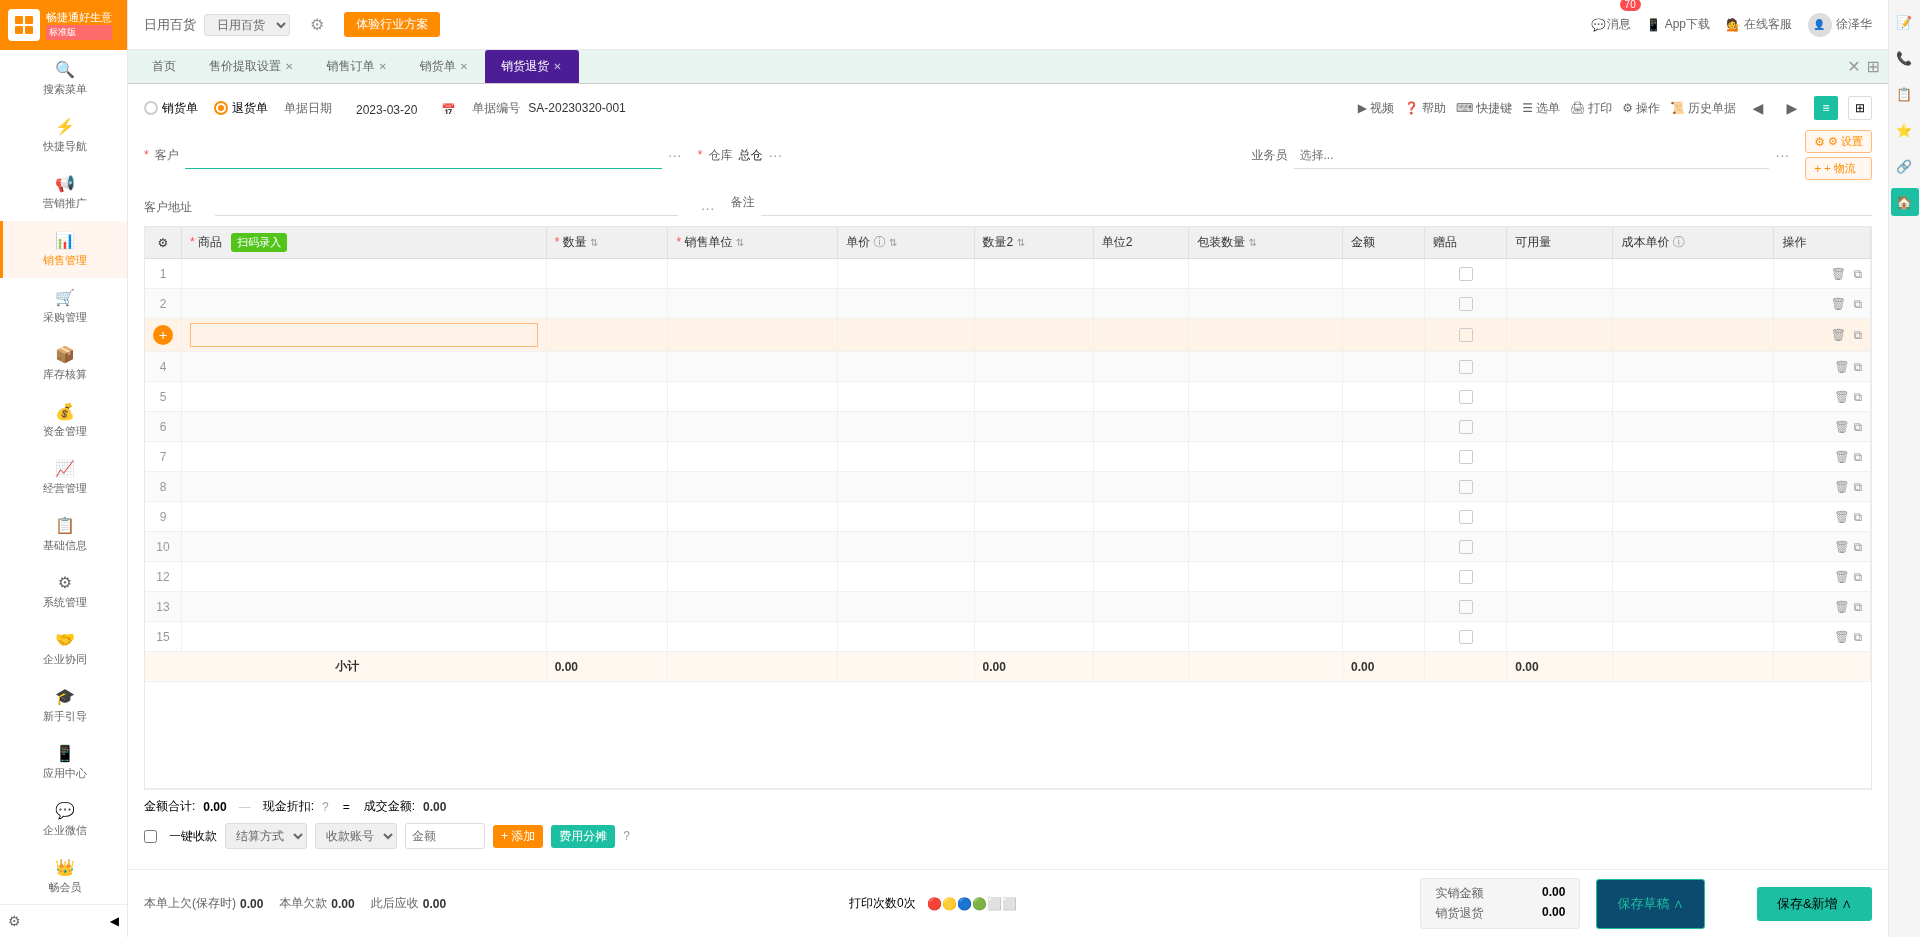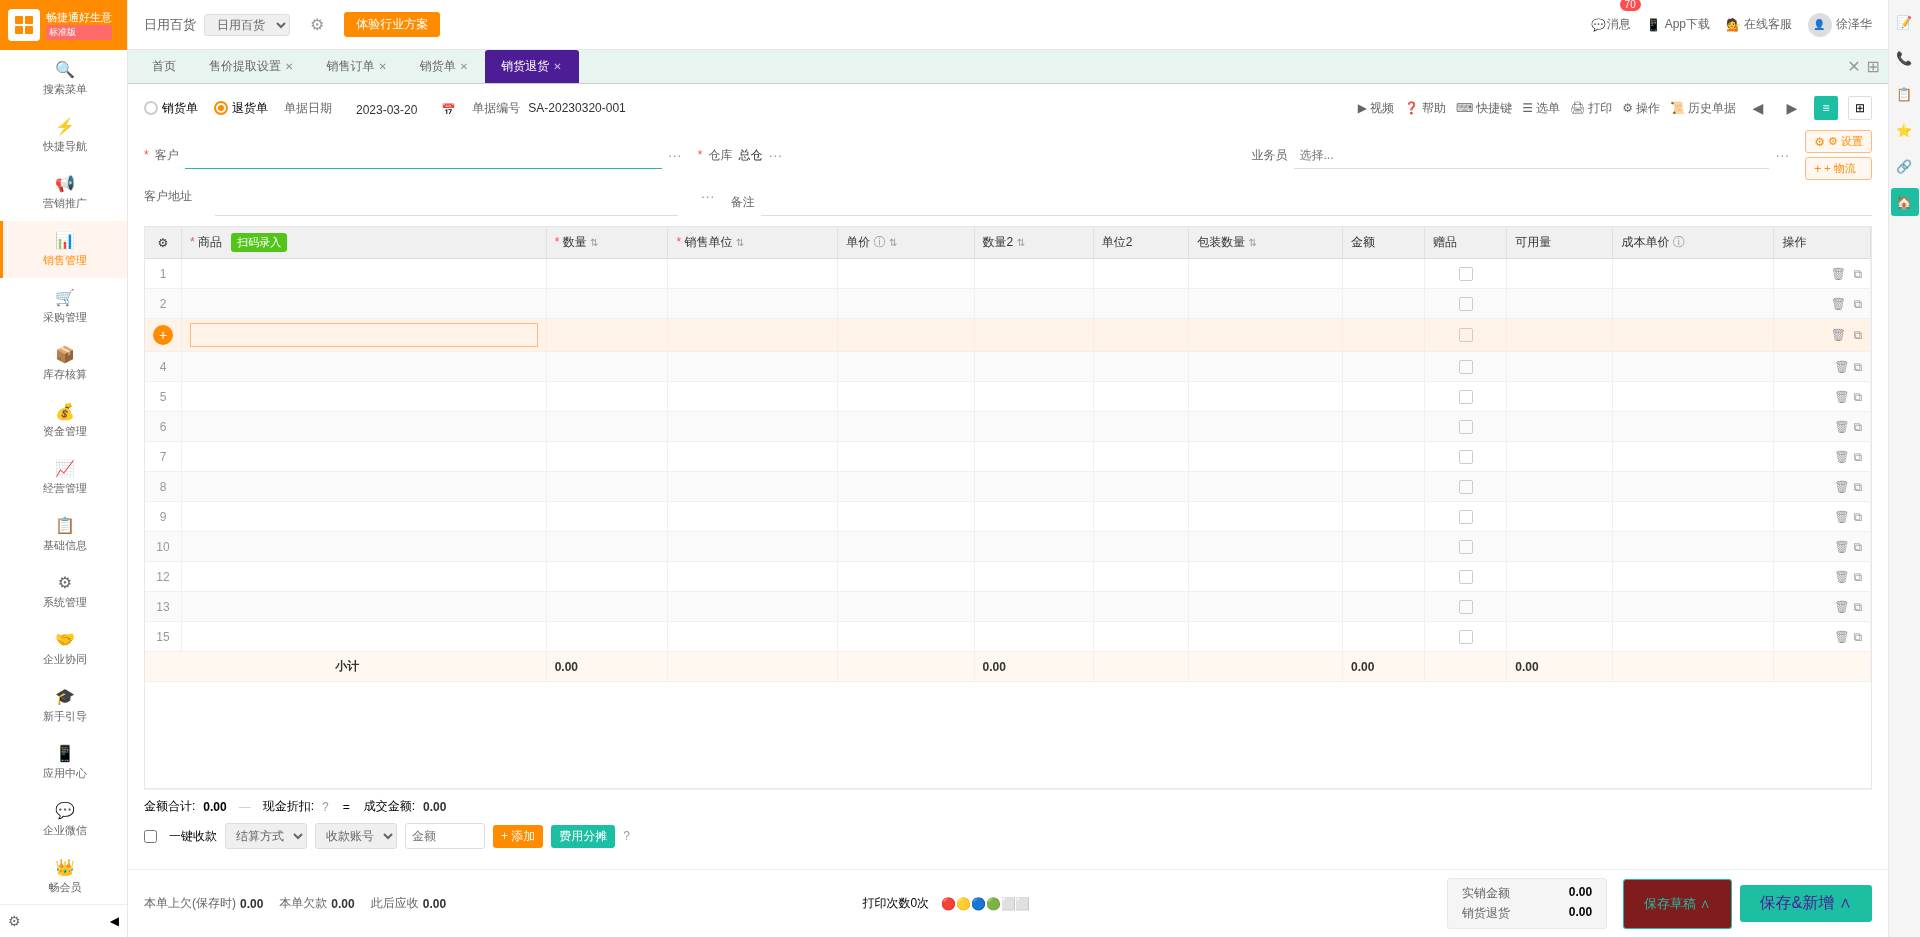--- a/index.html
+++ b/index.html
@@ -82,22 +82,22 @@
     .fee-split-btn { background: #1dbfa3; color: #fff; border: none; border-radius: 3px; padding: 3px 8px; cursor: pointer; font-size: 12px; }
     .help-icon { color: #999; cursor: pointer; }
 
     
     .bottom-bar { display: flex; align-items: center; justify-content: space-between; padding: 8px 16px; background: #fff; border-top: 1px solid #eee; }
     .bottom-left-info { display: flex; align-items: center; gap: 16px; color: #666; }
     .bottom-info-item { display: flex; align-items: center; gap: 4px; }
     .info-value { color: #333; font-weight: bold; }
     .bottom-center { display: flex; align-items: center; gap: 4px; }
     .bottom-right { display: flex; align-items: center; gap: 8px; }
-    .save-draft-btn { padding: 15px 20px; background: #7f1d1d; border: 1px solid #1dbfa3; color: #1dbfa3; border-radius: 3px; cursor: pointer; font-size: 13px; }
-    .save-new-btn { padding: 8px 20px; background: #1dbfa3; border: none; color: #4c1d95; border-radius: 3px; cursor: pointer; font-size: 16px; }
+    .save-draft-btn { padding: 15px 20px; background: #0c4a6e; border: 1px solid #1dbfa3; color: #1dbfa3; border-radius: 3px; cursor: pointer; font-size: 13px; }
+    .save-new-btn { padding: 8px 20px; background: #1dbfa3; border: none; color: #000000; border-radius: 3px; cursor: pointer; font-size: 13px; margin-left: 44px; }
 
     
     .right-panel { width: 32px; background: #f5f5f5; display: flex; flex-direction: column; align-items: center; padding: 8px 0; gap: 8px; border-left: 1px solid #e8e8e8; }
     .right-panel-item { width: 28px; height: 28px; display: flex; align-items: center; justify-content: center; cursor: pointer; border-radius: 3px; color: #666; font-size: 13px; }
     .right-panel-item.active { background: #1dbfa3; color: #fff; }
 
     .gear-icon { font-size: 14px; cursor: pointer; color: #666; }
 
     
     tr.row-active { background: #fff3e8 !important; }
@@ -338,21 +338,21 @@
           <span style="font-size:11px;">⚙ 设置</span>
         </button>
         <button class="add-logistics">
           <span>+</span>
           <span style="font-size:11px;">+ 物流</span>
         </button>
       </div>
     </div>
 
     <div style="display:flex;gap:16px;margin-bottom:10px;align-items:center;">
-      <div style="display:flex;align-items:flex-start;gap:23px;flex:1.5;">
+      <div style="display:flex;align-items:flex-end;gap:23px;flex:1.5;">
         <span style="color:#666;white-space:nowrap;">客户地址</span>
         <input type="text" class="form-input" style="flex: 1 1 0%; height: 28px; border-top: none; border-right: none; border-left: none; border-image: initial; border-bottom: 1px solid rgb(221, 221, 221); padding: 0px 6px; font-size: 12px; outline: none; background: transparent;">
         <span class="ellipsis-btn">···</span>
       </div>
       <div style="display:flex;align-items:center;gap:6px;flex:3;">
         <span style="color:#666;white-space:nowrap;">备注</span>
         <input type="text" class="form-input" style="flex: 1 1 0%; height: 28px; border-top: none; border-right: none; border-left: none; border-image: initial; border-bottom: 1px solid rgb(221, 221, 221); padding: 0px 6px; font-size: 12px; outline: none; background: transparent;">
       </div>
     </div>
 

